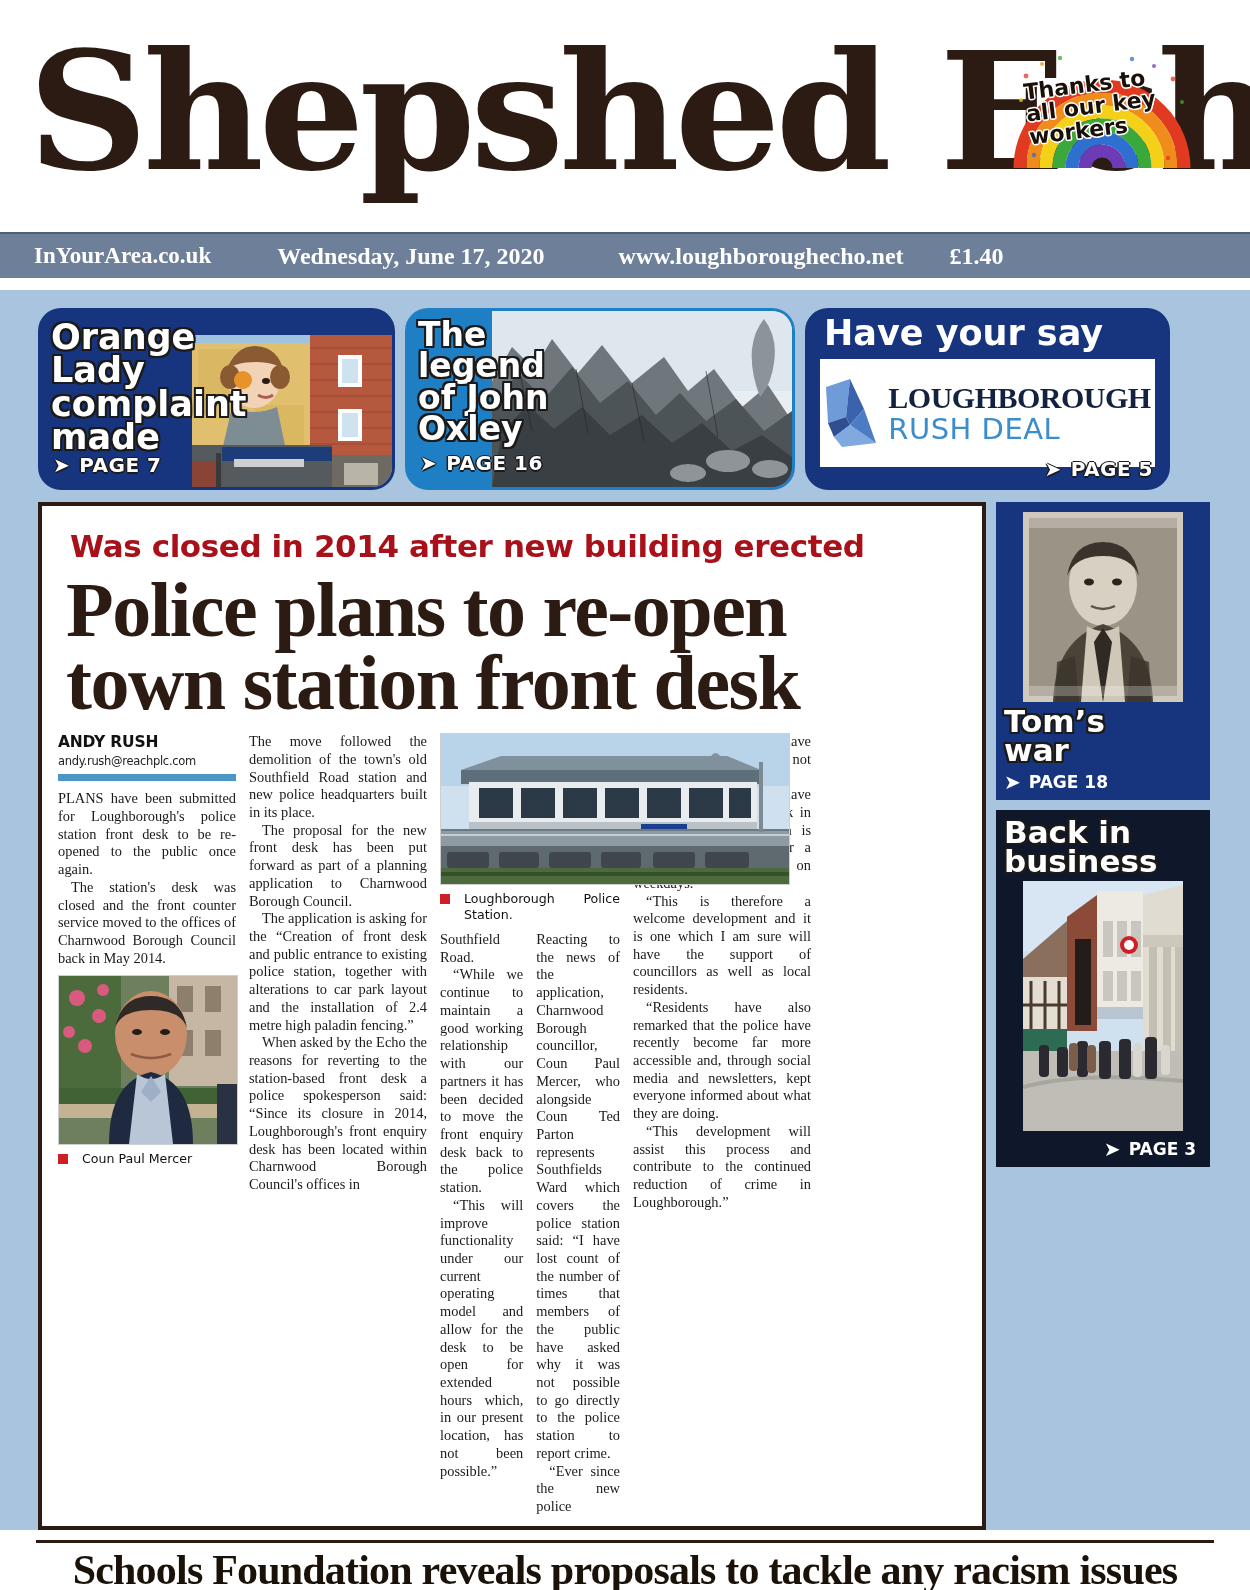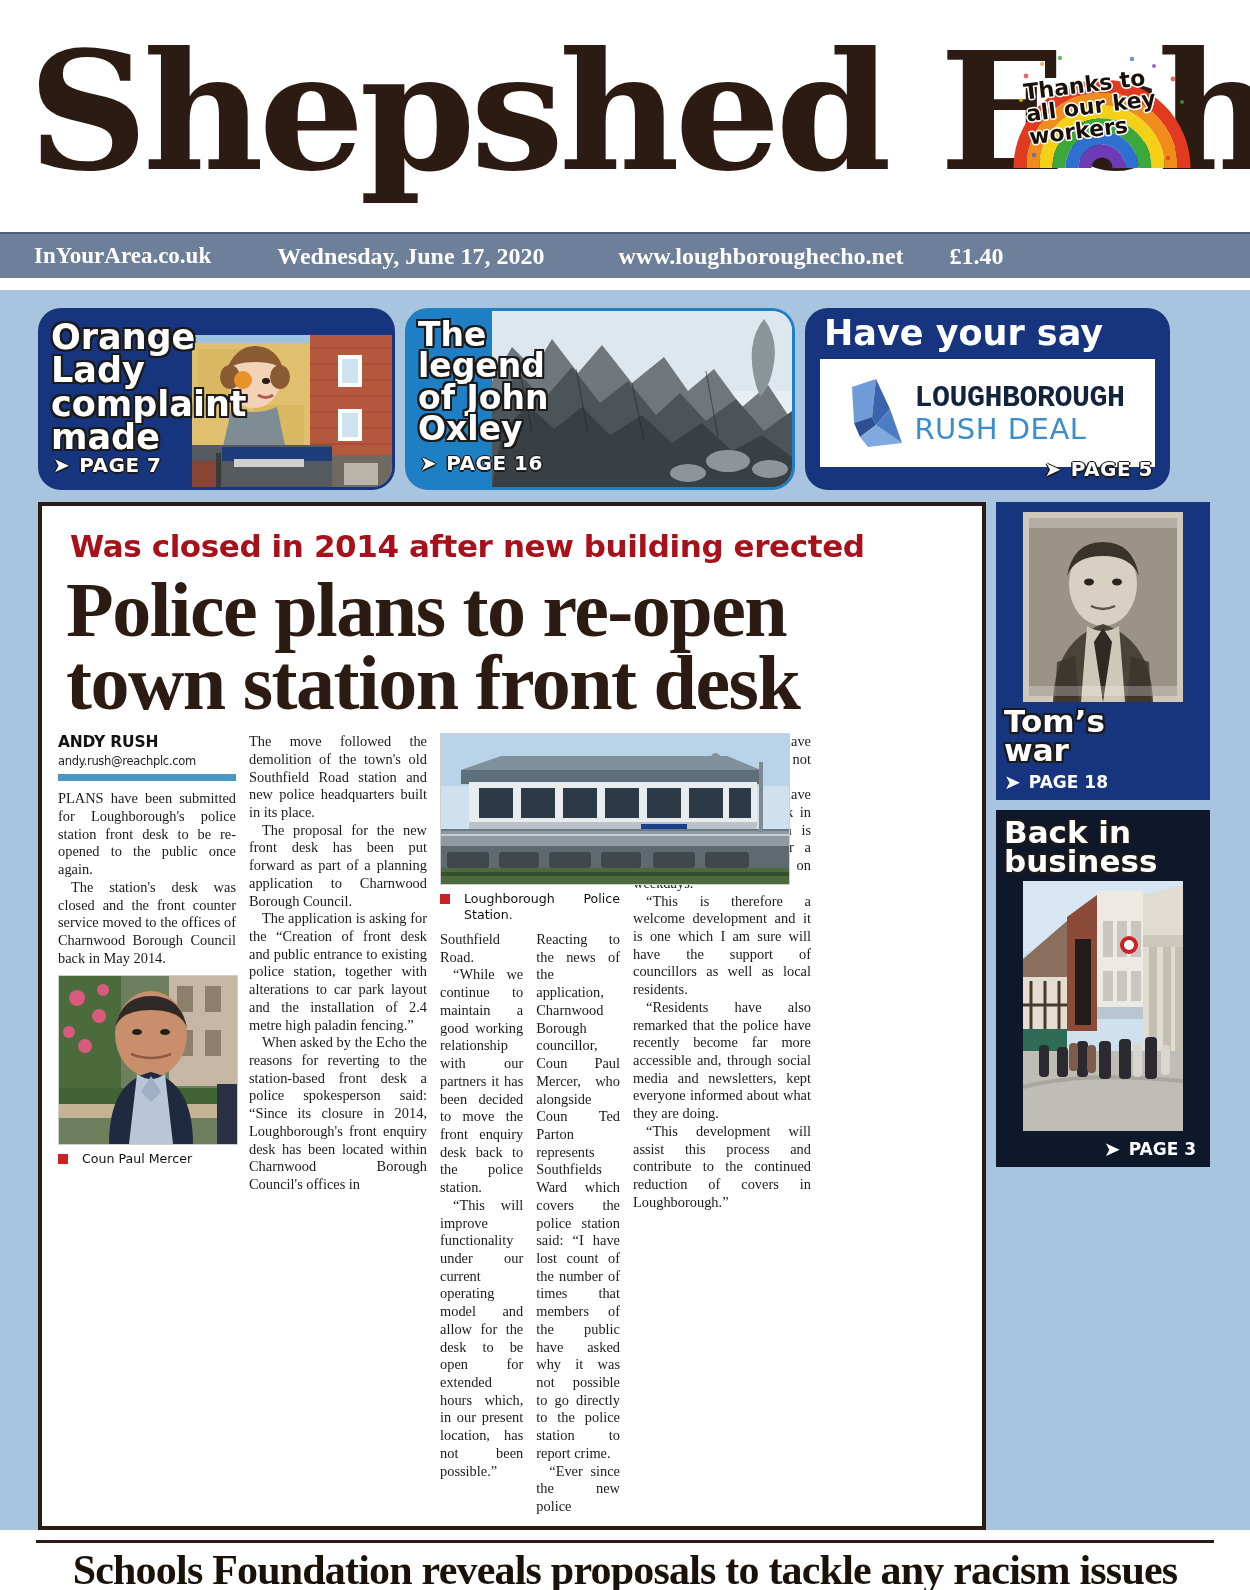--- a/index.html
+++ b/index.html
@@ -106,21 +106,21 @@
 
   
   .p1-img{position:absolute;right:0;top:24px;width:200px;height:155px;z-index:2;overflow:hidden;}
   .p2-img{position:absolute;right:0;top:0;width:300px;height:176px;z-index:1;overflow:hidden;}
   .p3-logo{
     position:absolute;left:12px;top:48px;right:12px;height:108px;background:#fff;z-index:2;
     display:flex;align-items:center;justify-content:center;gap:8px;
   }
   .td-mark{width:56px;height:72px;position:relative;flex:none;}
   .td-text{line-height:1;}
-  .td-l1{font-family:Liberation Mono, monospace;font-weight:bold;font-size:30px;color:#13233f;letter-spacing:-0.5px;}
+  .td-l1{font-family:Liberation Serif, serif;font-weight:bold;font-size:30px;color:#13233f;letter-spacing:-0.5px;}
   .td-l2{font-family:"DejaVu Sans", sans-serif;font-size:29px;color:#3c8dcc;letter-spacing:0.5px;margin-top:2px;}
 
   
   .main-wrap{display:flex;background:#a9c4de;padding:0 0 0 0;}
   .lead-box{
     width:948px;margin-left:38px;background:#fff;
     border:4px solid #2b1b12;box-sizing:border-box;
     padding:14px 16px 10px 16px;
   }
   .kicker{
@@ -472,21 +472,21 @@
               <p>“Ever since the new police</p>
             </div>
           </div>
         </div>
 
         <div class="col">
           <p class="first">station was opened we have been asking why it did not have a front desk.</p>
           <p>“Instead, the police have relied upon having a desk in Southfields offices which is only been accessible for a limited period and just on weekdays.</p>
           <p>“This is therefore a welcome development and it is one which I am sure will have the support of councillors as well as local residents.</p>
           <p>“Residents have also remarked that the police have recently become far more accessible and, through social media and newsletters, kept everyone informed about what they are doing.</p>
-          <p>“This development will assist this process and contribute to the continued reduction of covers in Loughborough.”</p>
+          <p>“This development will assist this process and contribute to the continued reduction of crime in Loughborough.”</p>
         </div>
 
       </div>
     </div>
 
     <div class="side">
 
       <div class="side-box">
         <div class="photo" style="width:160px;height:190px;margin:2px auto 0 auto;border:none;">
           <svg width="160" height="190" viewBox="0 0 160 190">

